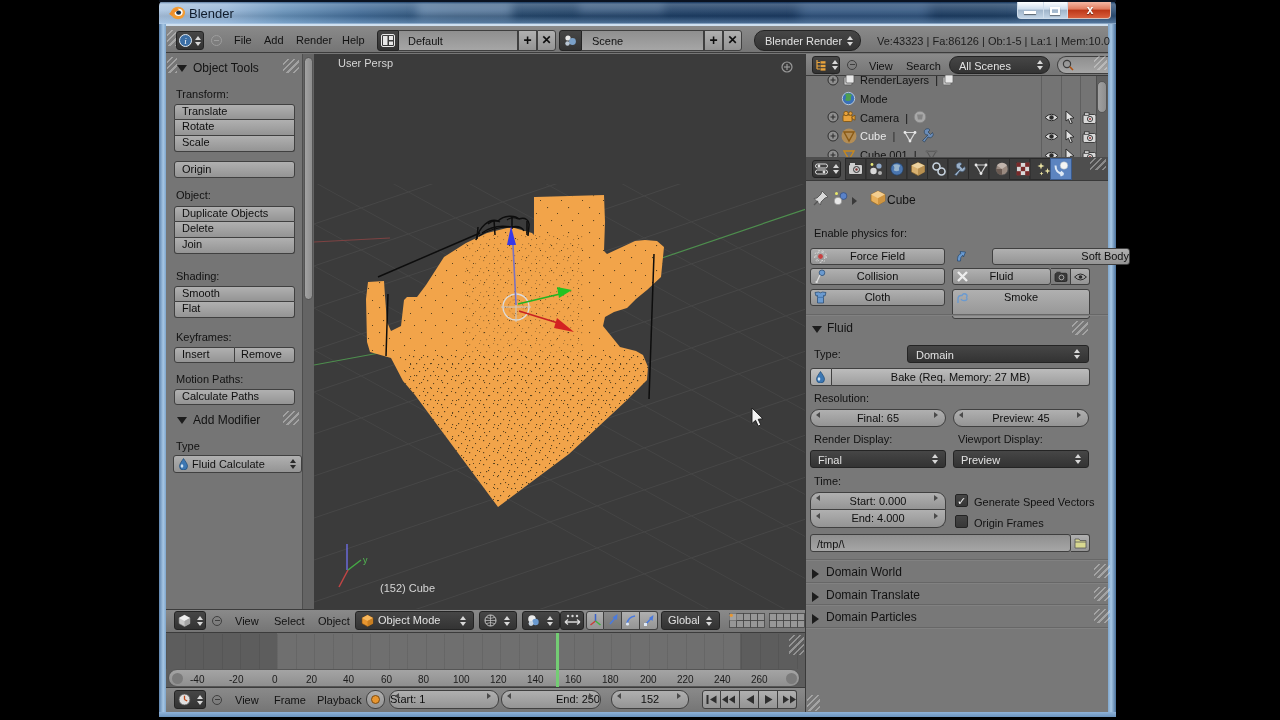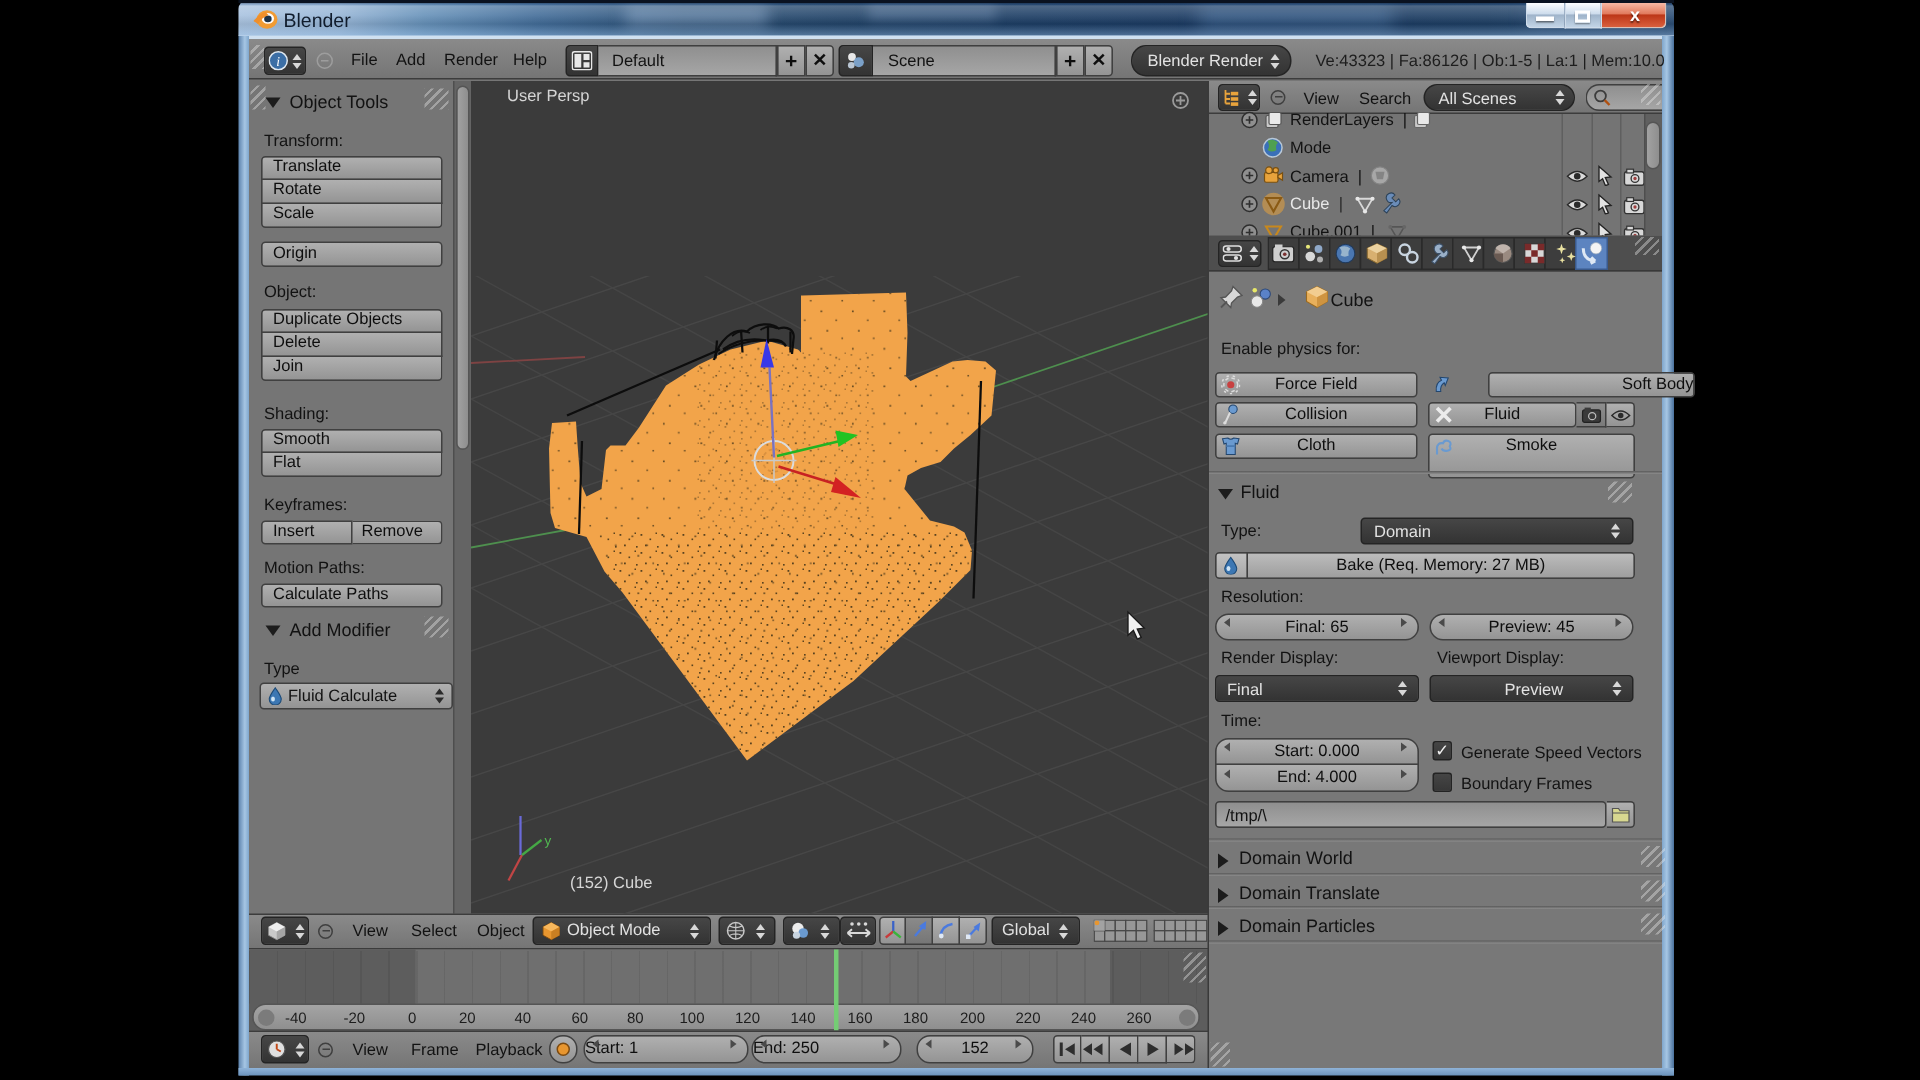--- a/index.html
+++ b/index.html
@@ -386,21 +386,21 @@
     <div class="ab" style="left:212px;top:695px;width:10px;height:10px;border:1px solid #3f3f3f;border-radius:50%"></div>
     <div class="ab" style="left:215px;top:699px;width:5px;height:1px;background:#3f3f3f"></div>
     <div class="lab" style="left:235px;top:694px">View</div>
     <div class="lab" style="left:274px;top:694px">Frame</div>
     <div class="lab" style="left:317px;top:694px">Playback</div>
     <div class="ab btn" style="left:366px;top:690px;width:19px;height:19px;border-radius:9px"></div>
     <div class="ab" style="left:371px;top:695px;width:9px;height:9px;border-radius:50%;background:#e8962f;border:1px solid #7c4a10"></div>
     <div class="ab btn" style="left:389px;top:690px;width:110px;height:19px;border-radius:9px;text-align:left;line-height:17px">Start: 1</div>
     <div class="larr" style="left:395px;top:696px"></div>
       <div class="rarr" style="left:487px;top:696px"></div>
-    <div class="ab btn" style="left:501px;top:690px;width:100px;height:19px;border-radius:9px;text-align:left;line-height:17px">End: 250</div>
+    <div class="ab btn" style="left:501px;top:690px;width:100px;height:19px;border-radius:9px;text-align:right;line-height:17px">End: 250</div>
     <div class="larr" style="left:507px;top:696px"></div>
       <div class="rarr" style="left:589px;top:696px"></div>
     <div class="ab btn" style="left:611px;top:690px;width:78px;height:19px;border-radius:9px;text-align:center;line-height:17px">152</div>
     <div class="larr" style="left:617px;top:696px"></div>
       <div class="rarr" style="left:677px;top:696px"></div>
     <div class="ab btn" style="left:702px;top:690px;width:19px;height:19px;border-radius:3px 0 0 3px"></div>
     <div class="ab btn" style="left:721px;top:690px;width:19px;height:19px;border-radius:0;border-left:none"></div>
     <div class="ab btn" style="left:740px;top:690px;width:19px;height:19px;border-radius:0;border-left:none"></div>
     <div class="ab btn" style="left:759px;top:690px;width:19px;height:19px;border-radius:0;border-left:none"></div>
     <div class="ab btn" style="left:778px;top:690px;width:19px;height:19px;border-radius:0 3px 3px 0;border-left:none"></div>
@@ -741,35 +741,35 @@
     <div class="larr" style="left:959px;top:415px"></div>
       <div class="rarr" style="left:1077px;top:415px"></div>
     <div class="lab" style="left:814px;top:433px">Render Display:</div>
     <div class="lab" style="left:958px;top:433px">Viewport Display:</div>
     <div class="ab dd" style="left:810px;top:450px;width:136px;height:18px"></div>
     <div class="wlab" style="left:818px;top:454px">Final</div>
     <div class="ab" style="left:930px;top:452px;width:9px;height:14px">
         <div class="ud" style="right:0"></div>
       </div>
     <div class="ab dd" style="left:953px;top:450px;width:136px;height:18px"></div>
-    <div class="wlab" style="left:1003px;top:454px">Preview</div>
+    <div class="wlab" style="left:961px;top:454px">Preview</div>
     <div class="ab" style="left:1073px;top:452px;width:9px;height:14px">
         <div class="ud" style="right:0"></div>
       </div>
     <div class="lab" style="left:814px;top:475px">Time:</div>
     <div class="ab btn" style="left:810px;top:492px;width:136px;height:18px;border-radius:9px 9px 0 0;text-align:center;line-height:16px">Start: 0.000</div>
     <div class="ab btn" style="left:810px;top:510px;width:136px;height:18px;border-radius:0 0 9px 9px;border-top:none;text-align:center;line-height:16px">End: 4.000</div>
     <div class="larr" style="left:816px;top:498px"></div>
       <div class="rarr" style="left:934px;top:498px"></div>
     <div class="larr" style="left:816px;top:516px"></div>
       <div class="rarr" style="left:934px;top:516px"></div>
     <div class="cb" style="left:955px;top:494px">✓</div>
     <div class="lab" style="left:974px;top:496px">Generate Speed Vectors</div>
     <div class="cb" style="left:955px;top:515px"></div>
-    <div class="lab" style="left:974px;top:517px">Boundary Frames</div>
+    <div class="lab" style="left:974px;top:517px">Origin Frames</div>
     <div class="ab field" style="left:810px;top:534px;width:261px;height:18px"></div>
     <div class="lab" style="left:817px;top:538px">/tmp/\</div>
     <div class="ab btn" style="left:1071px;top:534px;width:19px;height:18px;border-radius:0 3px 3px 0;border-left:none"></div>
     <svg class="ab" style="left:1074px;top:538px" width="13" height="11" viewBox="0 0 13 11">
         <path d="M1,1 h4 l1,1.5 h6 v7.5 h-11z" fill="#d8d890" stroke="#555" stroke-width="0.8"></path>
         <path d="M1,4 h11" stroke="#555" stroke-width="0.8"></path>
       </svg>
 
     <div class="sep" style="left:806px;top:559px;width:302px"></div>
     <div class="lab" style="left:812px;top:566px;font-size:12px"><span class="trir"></span></div>

